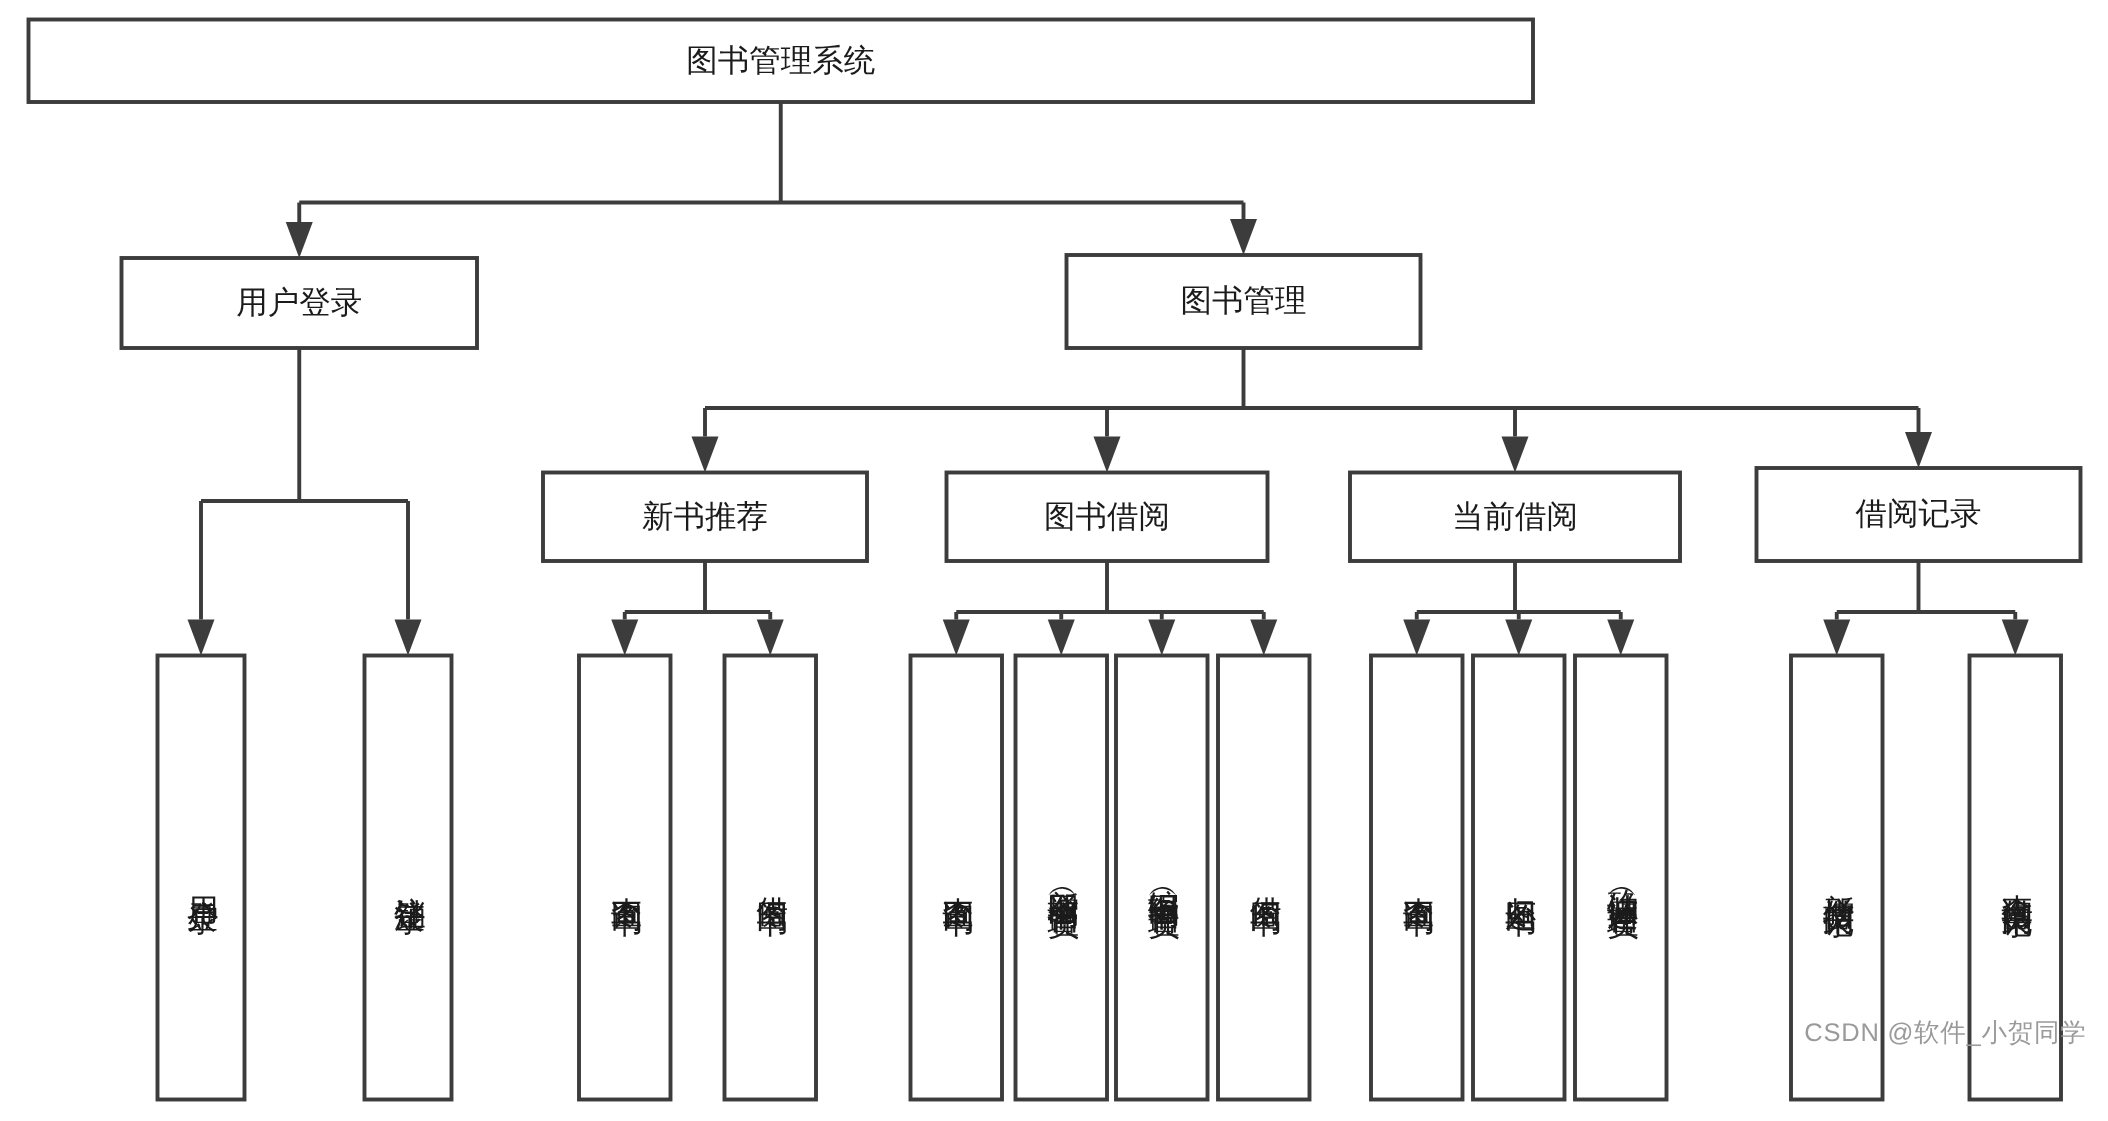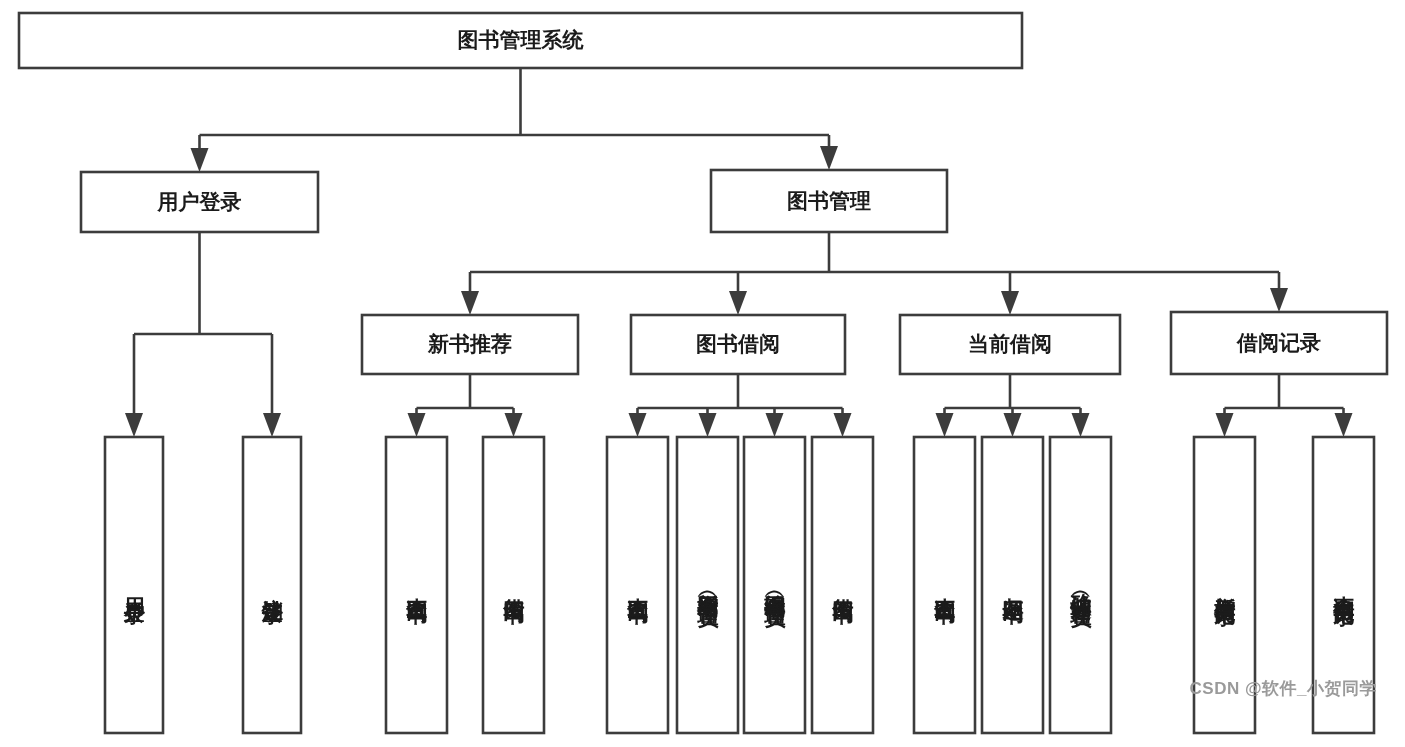--- a/index.html
+++ b/index.html
@@ -11,21 +11,20 @@
     width: 1405px;
     height: 747px;
     font-family: "Liberation Sans", "DejaVu Sans", sans-serif;
     overflow: hidden;
     position: relative;
   }
   #diagram-root {
     position: relative;
     width: 1405px;
     height: 706px;
-    font-weight: bold;
   }
   svg.diagram-canvas {
     position: absolute;
     left: 0;
     top: 0;
     width: 1405px;
     height: 747px;
   }
   .node-box {
     fill: #ffffff;
@@ -59,21 +58,21 @@
     font-family: "Liberation Sans", "DejaVu Sans", sans-serif;
     font-size: 21px;
     line-height: 1.18;
     letter-spacing: 2px;
     color: #1b1b1b;
     white-space: nowrap;
     pointer-events: none;
   }
   .watermark {
     position: absolute;
-    right: 28px;
+    right: 14px;
     bottom: 6px;
     font-family: "Liberation Sans", "DejaVu Sans", sans-serif;
     font-size: 17px;
     color: #9a9a9a;
     letter-spacing: 0.5px;
     white-space: nowrap;
   }
 </style>
 </head>
 <body>

